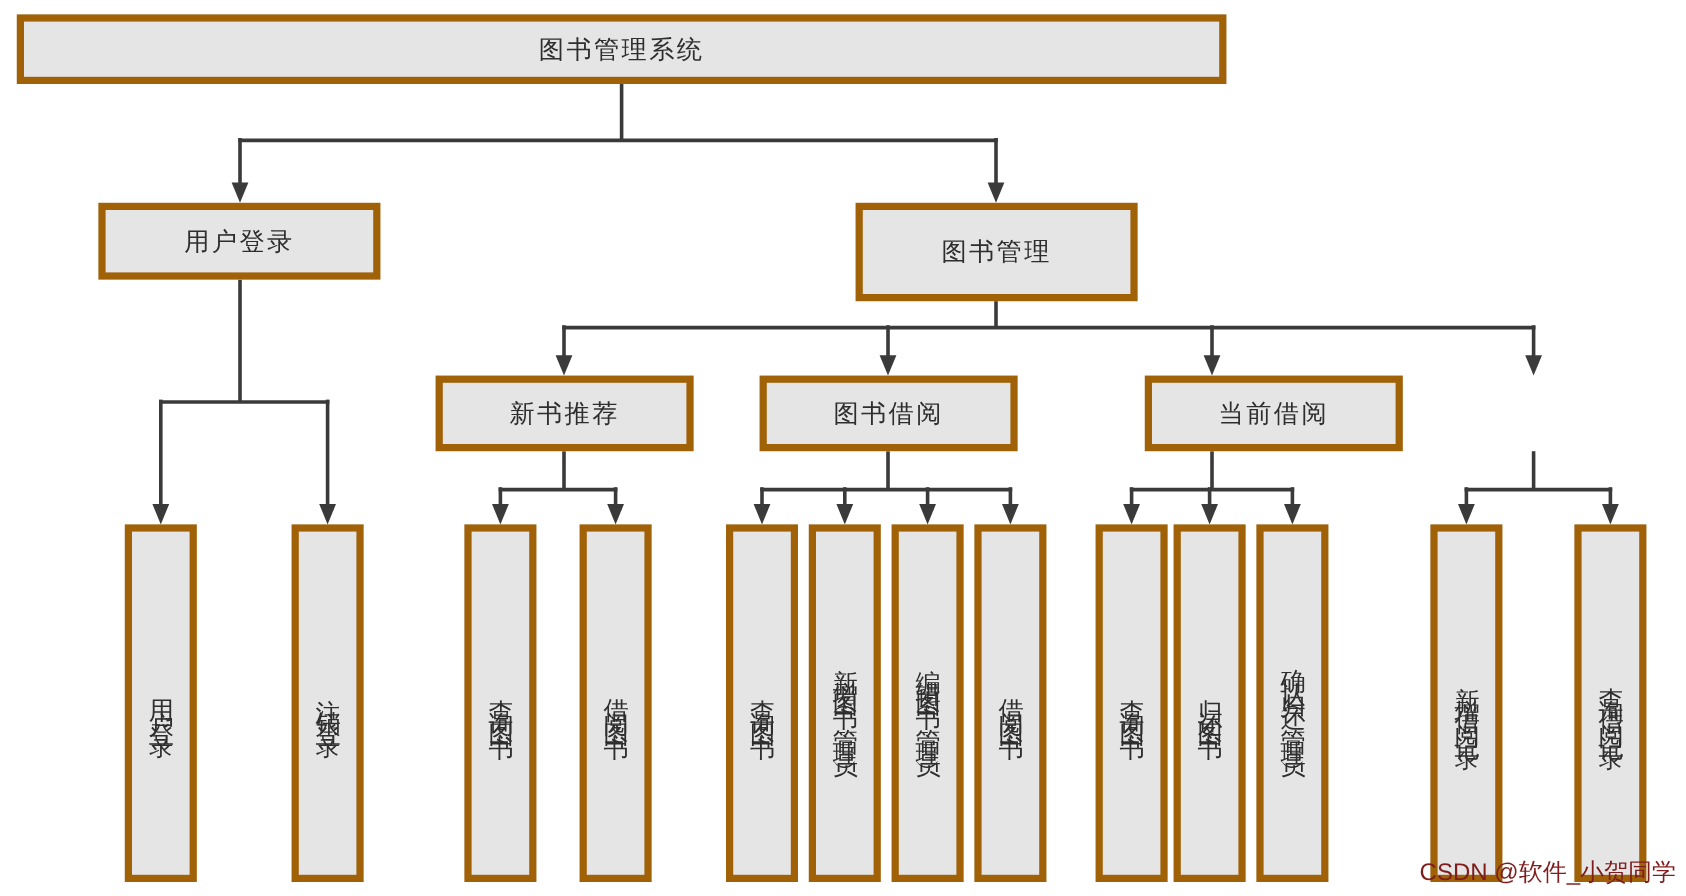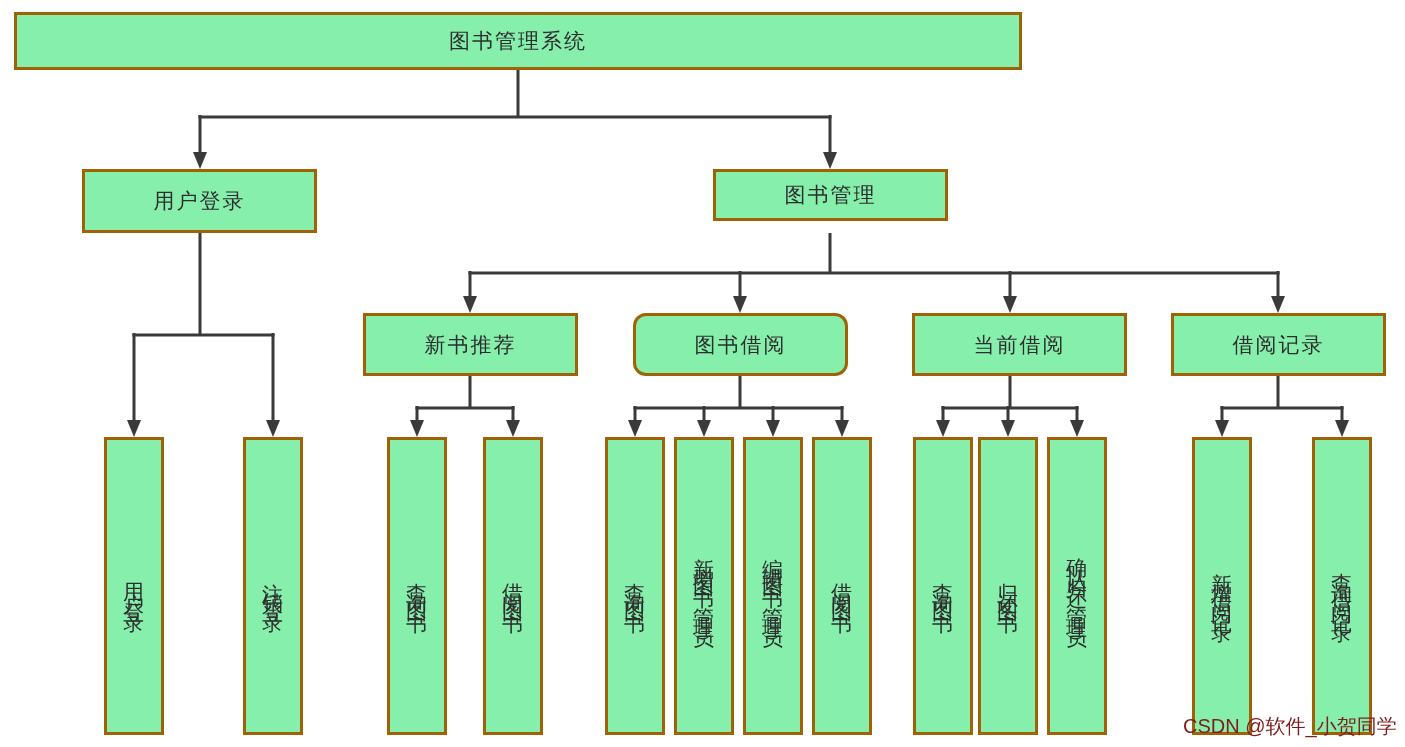--- a/index.html
+++ b/index.html
@@ -27,38 +27,38 @@
     stroke: #3a3a3a;
     stroke-width: 3;
   }
   .connectors polygon {
     fill: #3a3a3a;
     stroke: none;
   }
   .node {
     position: absolute;
     box-sizing: border-box;
-    border: 3px solid #a16207;
-    background: #86efac;
+    border: 6px solid #a16207;
+    background: #e5e5e5;
     display: flex;
     align-items: center;
     justify-content: center;
     color: #2e2e2e;
   }
   .node-h {
     font-size: 21px;
     letter-spacing: 2px;
     white-space: nowrap;
   }
   .node-root  { left: 14px;   top: 12px;  width: 1008px; height: 58px; }
   .node-l2-0  { left: 82px;   top: 169px; width: 235px;  height: 64px; }
-  .node-l2-1  { left: 713px;  top: 169px; width: 235px;  height: 52px; }
+  .node-l2-1  { left: 713px;  top: 169px; width: 235px;  height: 82px; }
   .node-l3-0  { left: 363px;  top: 313px; width: 215px;  height: 63px; align-items: center; }
-  .node-l3-1  { left: 633px;  top: 313px; width: 215px;  height: 63px; border-radius: 13px; }
-  .node-l3-2  { left: 912px;  top: 313px; width: 215px;  height: 63px; }
+  .node-l3-1  { left: 633px;  top: 313px; width: 215px;  height: 63px; }
+  .node-l3-2  { left: 954px;  top: 313px; width: 215px;  height: 63px; }
   .node-l3-3  { left: 1171px; top: 313px; width: 215px;  height: 63px; }
   .leaf {
     top: 437px;
     width: 60px;
     height: 298px;
   }
   .leaf .vtext {
     writing-mode: vertical-rl;
     text-orientation: mixed;
     font-size: 21px;
@@ -183,23 +183,20 @@
 
   <div class="node node-h node-l3-0">
     <span>新书推荐</span>
   </div>
   <div class="node node-h node-l3-1">
     <span>图书借阅</span>
   </div>
   <div class="node node-h node-l3-2">
     <span>当前借阅</span>
   </div>
-  <div class="node node-h node-l3-3">
-    <span>借阅记录</span>
-  </div>
 
   <div class="node leaf leaf-0">
     <span class="vtext">用户登录</span>
   </div>
   <div class="node leaf leaf-1">
     <span class="vtext">注销登录</span>
   </div>
   <div class="node leaf leaf-2">
     <span class="vtext">查询图书</span>
   </div>

